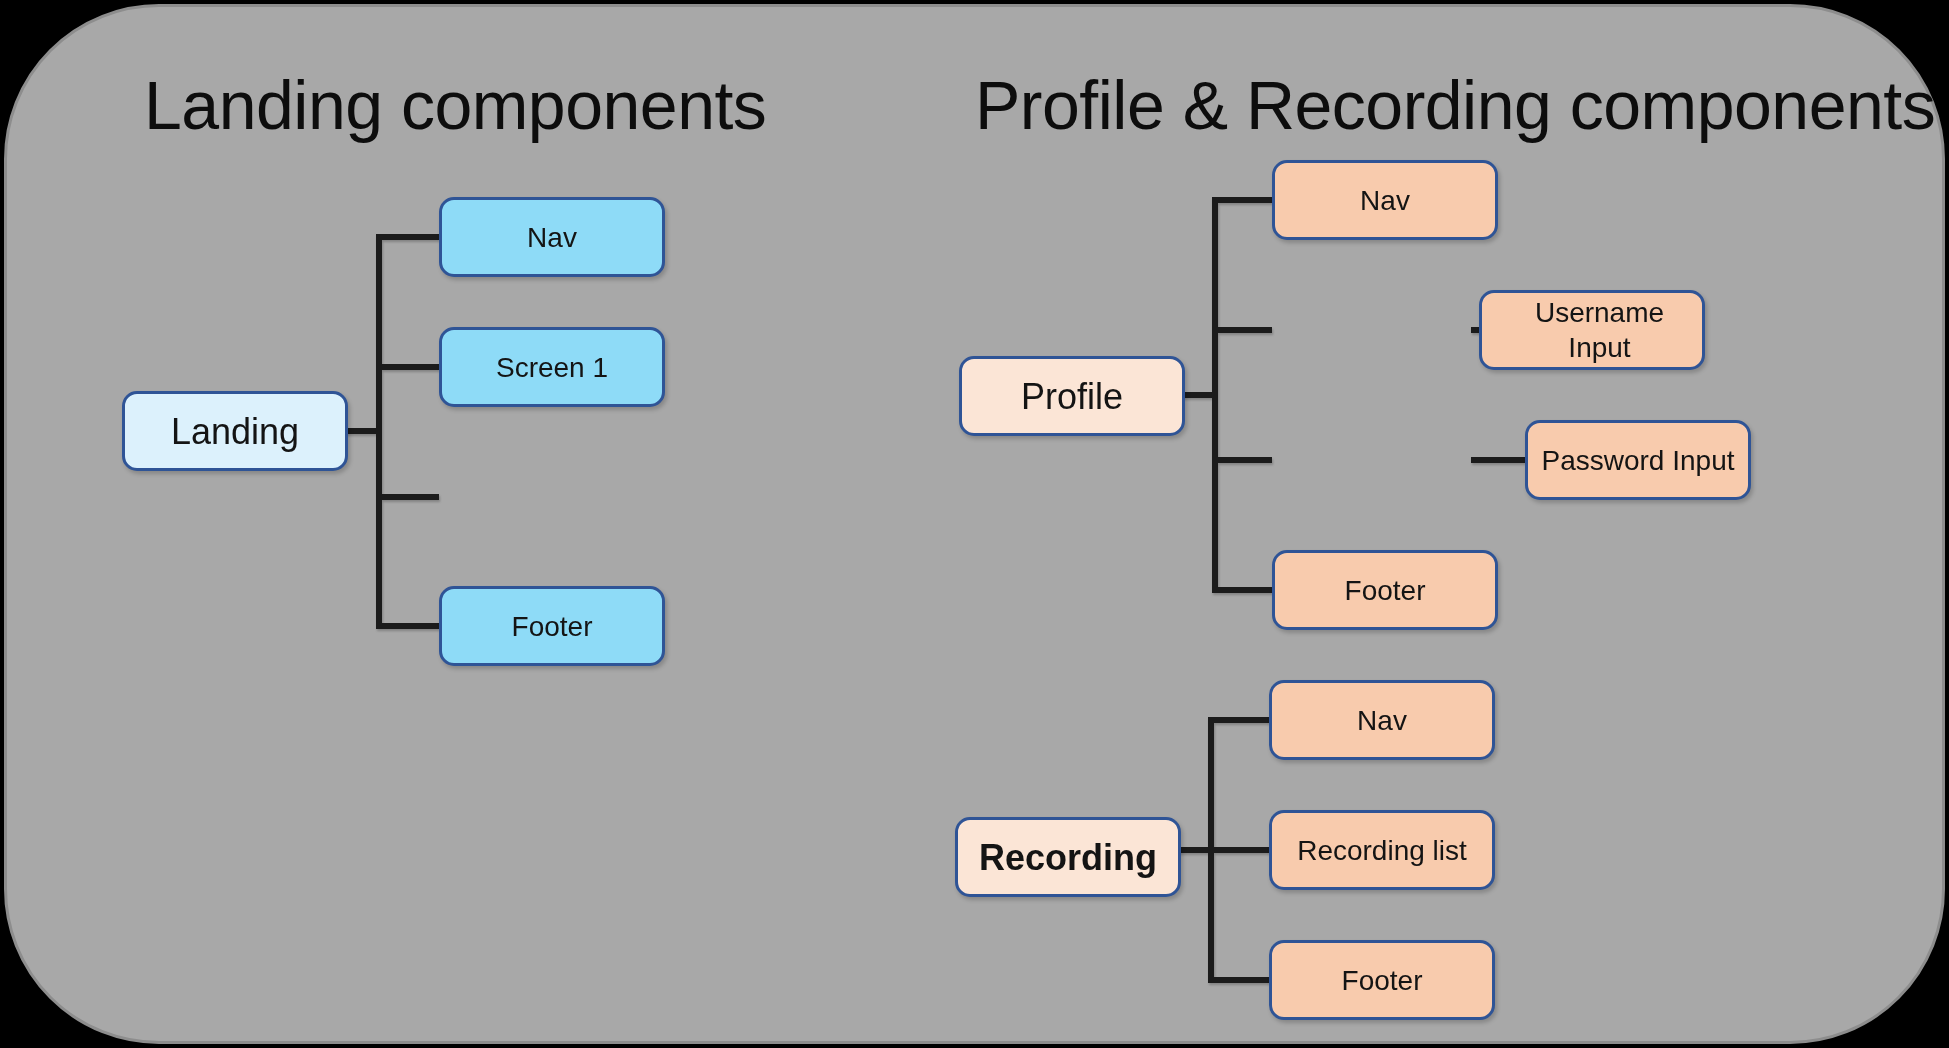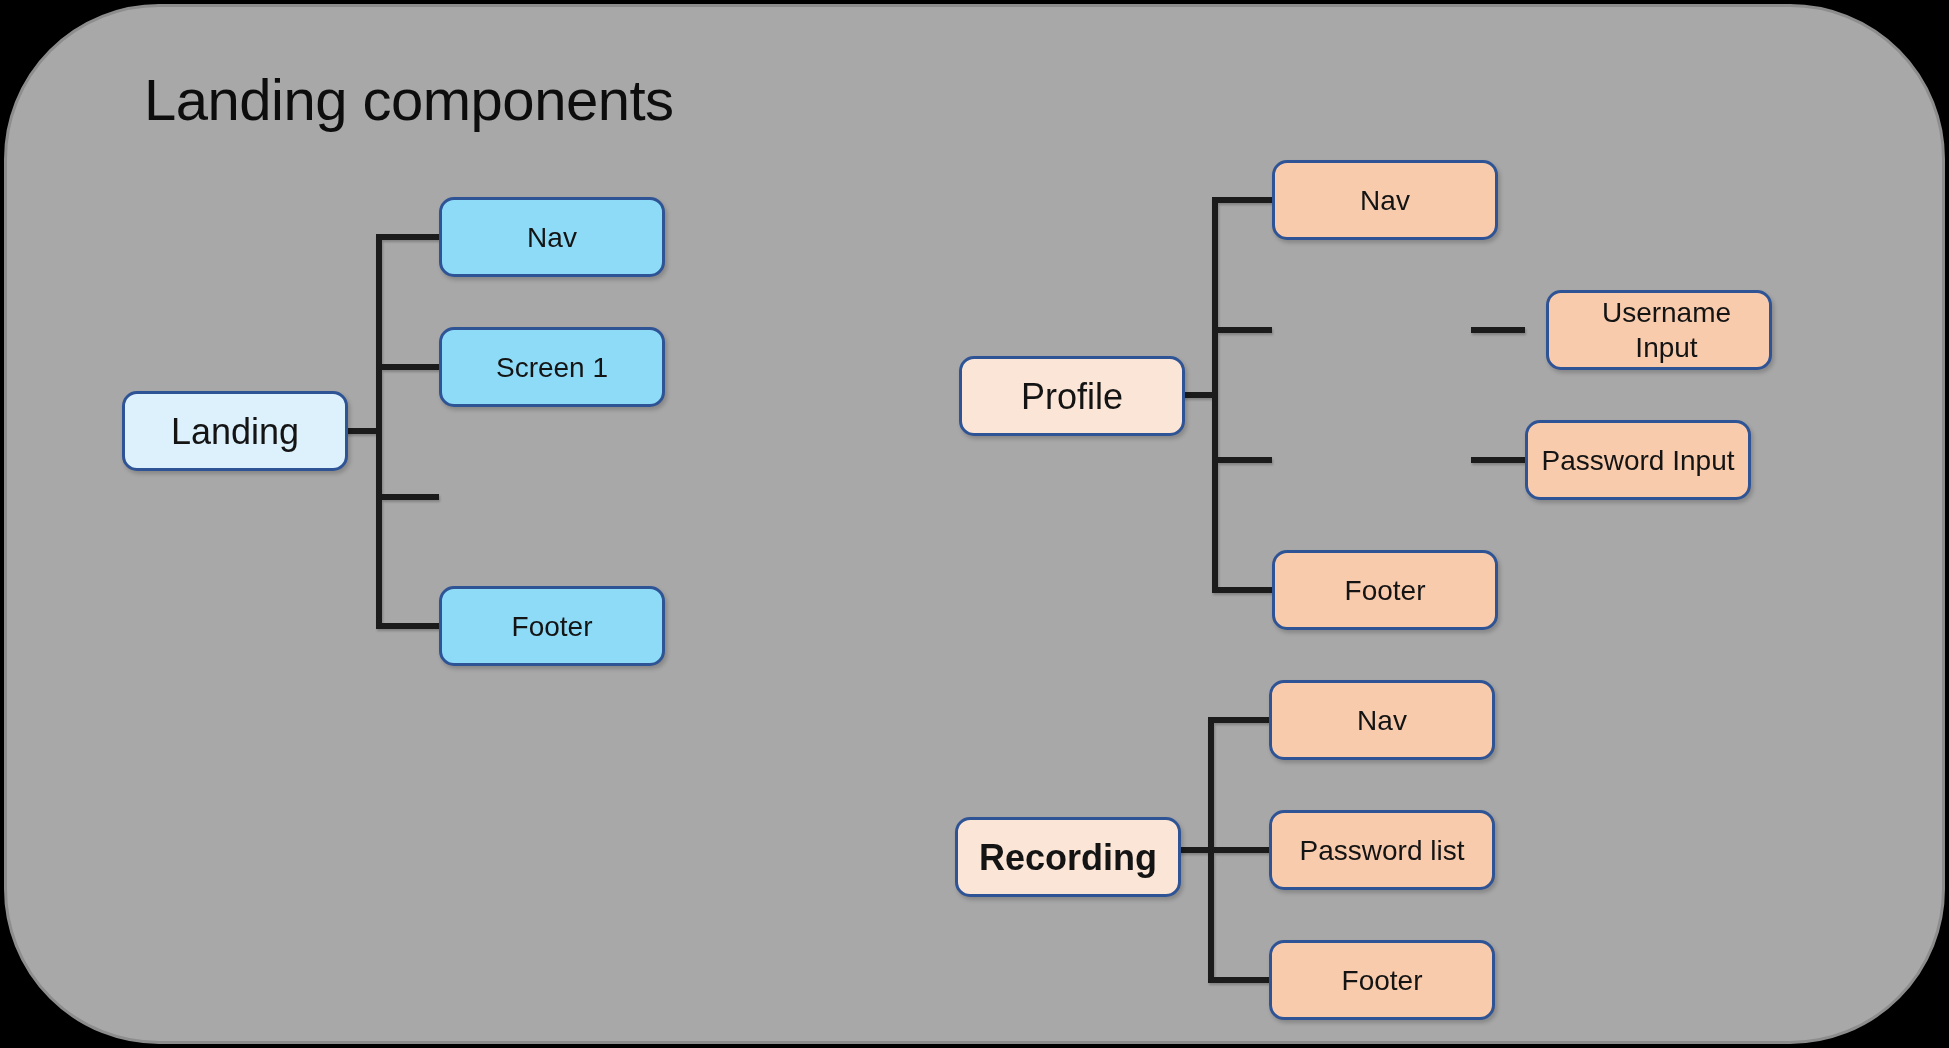--- a/index.html
+++ b/index.html
@@ -30,21 +30,21 @@
     border-radius:155px;
   }
   .wires{
     position:absolute;left:0;top:0;width:1949px;height:1048px;
     pointer-events:none;
     filter:drop-shadow(1px 2px 1px rgba(0,0,0,.22));
   }
   .wires path{fill:none;stroke:var(--connector);stroke-width:6;}
   .title{
     position:absolute;
-    font-size:58px;line-height:1;font-weight:400;
+    font-size:68px;line-height:1;font-weight:400;
     color:var(--title-text);white-space:nowrap;
     letter-spacing:-0.5px;
   }
   .t-left{left:137px;top:64px;}
   .t-right{left:968px;top:64px;}
   .node{
     position:absolute;width:226px;height:80px;
     border:3px solid var(--node-border);
     border-radius:15px;
     display:flex;align-items:center;justify-content:center;
@@ -66,21 +66,21 @@
   .n-l-c0{left:432px;top:190px;}
   .n-l-c1{left:432px;top:320px;}
   .n-l-c2{left:432px;top:450px;}
   .n-l-c3{left:432px;top:579px;}
   
   .n-p-root{left:952px;top:349px;}
   .n-p-c0{left:1265px;top:153px;}
   .n-p-c1{left:1265px;top:283px;}
   .n-p-c2{left:1265px;top:413px;}
   .n-p-c3{left:1265px;top:543px;}
-  .n-p-g0{left:1539px;top:283px;padding-left:27px;}
+  .n-p-g0{left:1472px;top:283px;padding-left:27px;}
   .n-p-g1{left:1518px;top:413px;text-align:right;}
   
   .n-r-root{left:948px;top:810px;font-weight:bold;}
   .n-r-c0{left:1262px;top:673px;}
   .n-r-c1{left:1262px;top:803px;}
   .n-r-c2{left:1262px;top:933px;}
 </style>
 </head>
 <body>
 
@@ -88,31 +88,32 @@
   <div class="panel">
 
     <svg class="wires" viewBox="0 0 1949 1048">
       <path d="M313 424 H372 M432 230 H372 V619 H432 M372 360 H432 M372 490 H432"></path>
       <path d="M1150 388 H1208 M1265 193 H1208 V583 H1265 M1208 323 H1265 M1208 453 H1265"></path>
       <path d="M1464 323 H1518 M1464 453 H1518"></path>
       <path d="M1146 843 H1204 M1262 713 H1204 V973 H1262 M1204 843 H1262"></path>
     </svg>
 
     <h1 class="title t-left">Landing components</h1>
+    <h1 class="title t-right">Profile &amp; Recording components</h1>
 
     <div class="node root blue-root n-l-root">Landing</div>
     <div class="node child blue-child n-l-c0">Nav</div>
     <div class="node child blue-child n-l-c1">Screen 1</div>
     <div class="node child blue-child n-l-c3">Footer</div>
 
     <div class="node root peach-root n-p-root">Profile</div>
     <div class="node child peach-child n-p-c0">Nav</div>
     <div class="node child peach-child n-p-c3">Footer</div>
     <div class="node child peach-child n-p-g0">Username Input</div>
     <div class="node child peach-child n-p-g1">Password Input</div>
 
     <div class="node root peach-root n-r-root">Recording</div>
     <div class="node child peach-child n-r-c0">Nav</div>
-    <div class="node child peach-child n-r-c1">Password list</div>
+    <div class="node child peach-child n-r-c1">Recording list</div>
     <div class="node child peach-child n-r-c2">Footer</div>
 
   </div>
 </div>
 
 </body></html>

